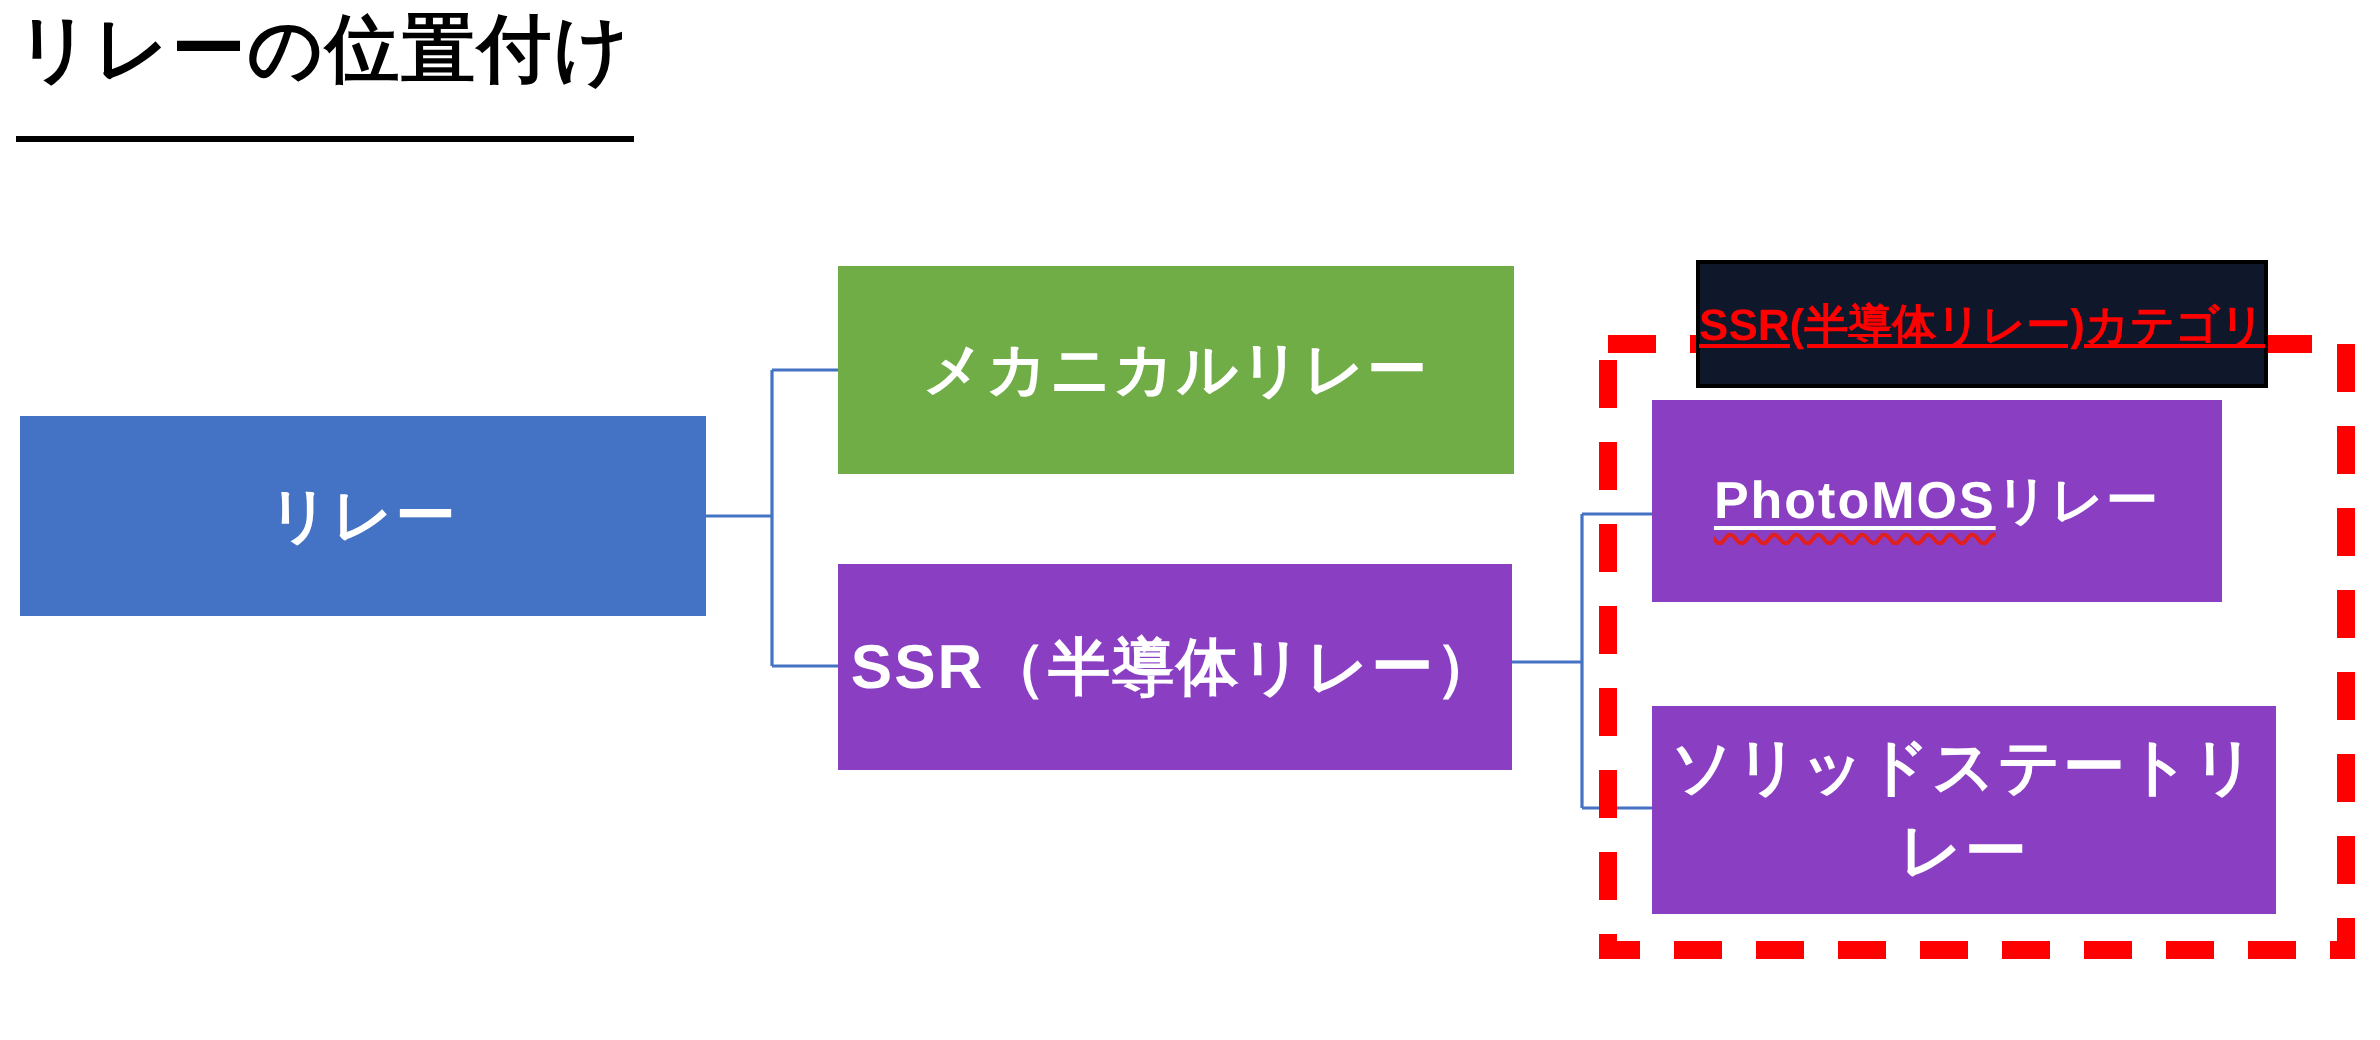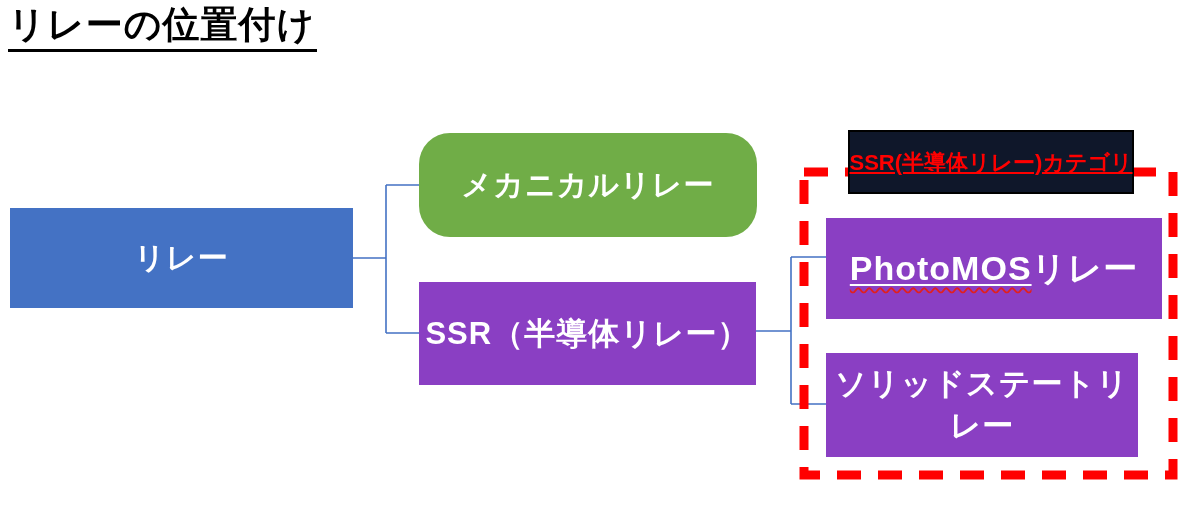--- a/index.html
+++ b/index.html
@@ -8,33 +8,33 @@
     width:1190px;height:520px;
     background:#fff;
     overflow:hidden;
     font-family:"Liberation Sans","DejaVu Sans",sans-serif;
   }
   #connector-layer{position:absolute;left:0;top:0;width:1190px;height:520px;}
   .page-title{
     position:absolute;left:8px;top:4px;
     font-size:37px;font-weight:bold;color:var(--title-black,#000);
     border-bottom:3px solid var(--title-black,#000);
-    padding:0 2px 2px 0;line-height:1.15;letter-spacing:1px;
+    padding:0 2px 21px 0;line-height:1.15;letter-spacing:1px;
   }
   .node{
     position:absolute;
     display:flex;align-items:center;justify-content:center;
     color:var(--text-white,#fff);
     font-weight:bold;font-size:30px;letter-spacing:1px;
     text-align:center;
   }
   .node-root{left:10px;top:208px;width:343px;height:100px;background:var(--root-blue,#4472C4);}
-  .node-mechanical{left:419px;top:133px;width:338px;height:104px;background:var(--mechanical-green,#70AD47);border-radius:31px;}
+  .node-mechanical{left:419px;top:133px;width:338px;height:104px;background:var(--mechanical-green,#70AD47);}
   .node-ssr{left:419px;top:282px;width:337px;height:103px;background:var(--ssr-purple,#8A3FC3);font-size:31px;text-align:center;}
-  .node-photomos{left:826px;top:218px;width:336px;height:101px;background:var(--ssr-purple,#8A3FC3);font-size:34px;}
+  .node-photomos{left:826px;top:200px;width:285px;height:101px;background:var(--ssr-purple,#8A3FC3);font-size:26px;}
   .node-solid{left:826px;top:353px;width:312px;height:104px;background:var(--ssr-purple,#8A3FC3);font-size:31px;}
   .u-white{text-decoration:underline;text-decoration-thickness:2px;text-underline-offset:4px;}
   .u-wavy{text-decoration:underline wavy #e02020;text-decoration-thickness:2px;text-underline-offset:7px;}
   .callout{
     position:absolute;left:848px;top:130px;width:282px;height:60px;
     background:#0f172a;border:2px solid #000;
     display:flex;flex-direction:column;align-items:center;justify-content:center;
     color:var(--callout-text-red,#FF0000);
     font-weight:bold;font-size:22px;line-height:27px;white-space:nowrap;
     z-index:3;

